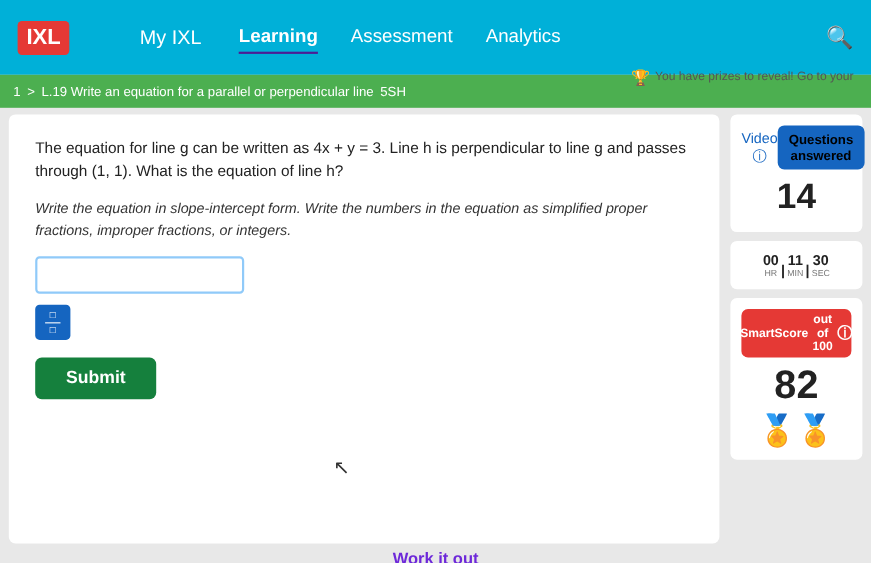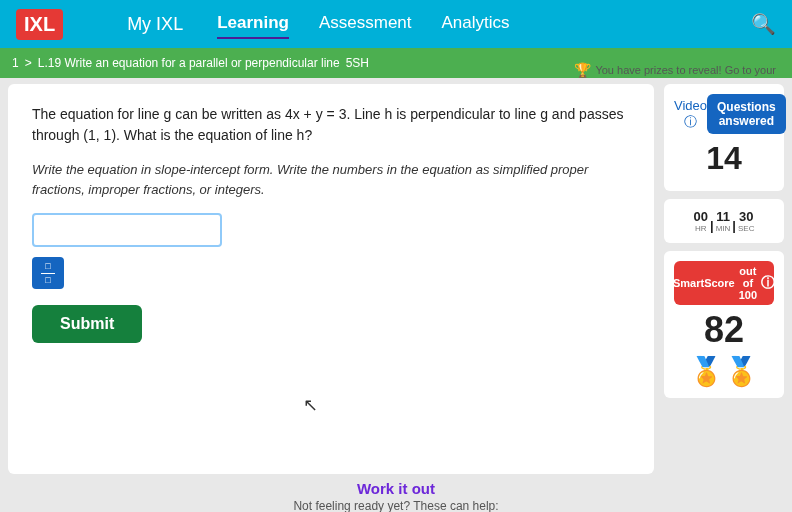--- a/index.html
+++ b/index.html
@@ -1,21 +1,21 @@
 <!DOCTYPE html>
 <html><head>
   <meta charset="utf-8">
   <style>
     * { box-sizing: border-box; margin: 0; padding: 0; }
     body { font-family: Arial, sans-serif; background: #e8e8e8; width: 792px; height: 512px; overflow: hidden; position: relative; }
 
     
     .top-nav {
       background: #00b0d8;
-      height: 48px;
+      height: 68px;
       display: flex;
       align-items: center;
       padding: 0 16px;
       gap: 24px;
     }
     .nav-logo {
       background: #e53935;
       color: white;
       font-weight: bold;
       font-size: 20px;
@@ -169,21 +169,21 @@
       padding: 10px;
       text-align: center;
     }
     .video-link {
       color: #1565c0;
       font-size: 13px;
       cursor: pointer;
     }
     .questions-answered-badge {
       background: #1565c0;
-      color: #ffffff;
+      color: #000000;
       border-radius: 6px;
       padding: 6px 10px;
       font-size: 12px;
       font-weight: bold;
     }
     .questions-count {
       font-size: 32px;
       font-weight: bold;
       color: #222;
       margin: 4px 0;

